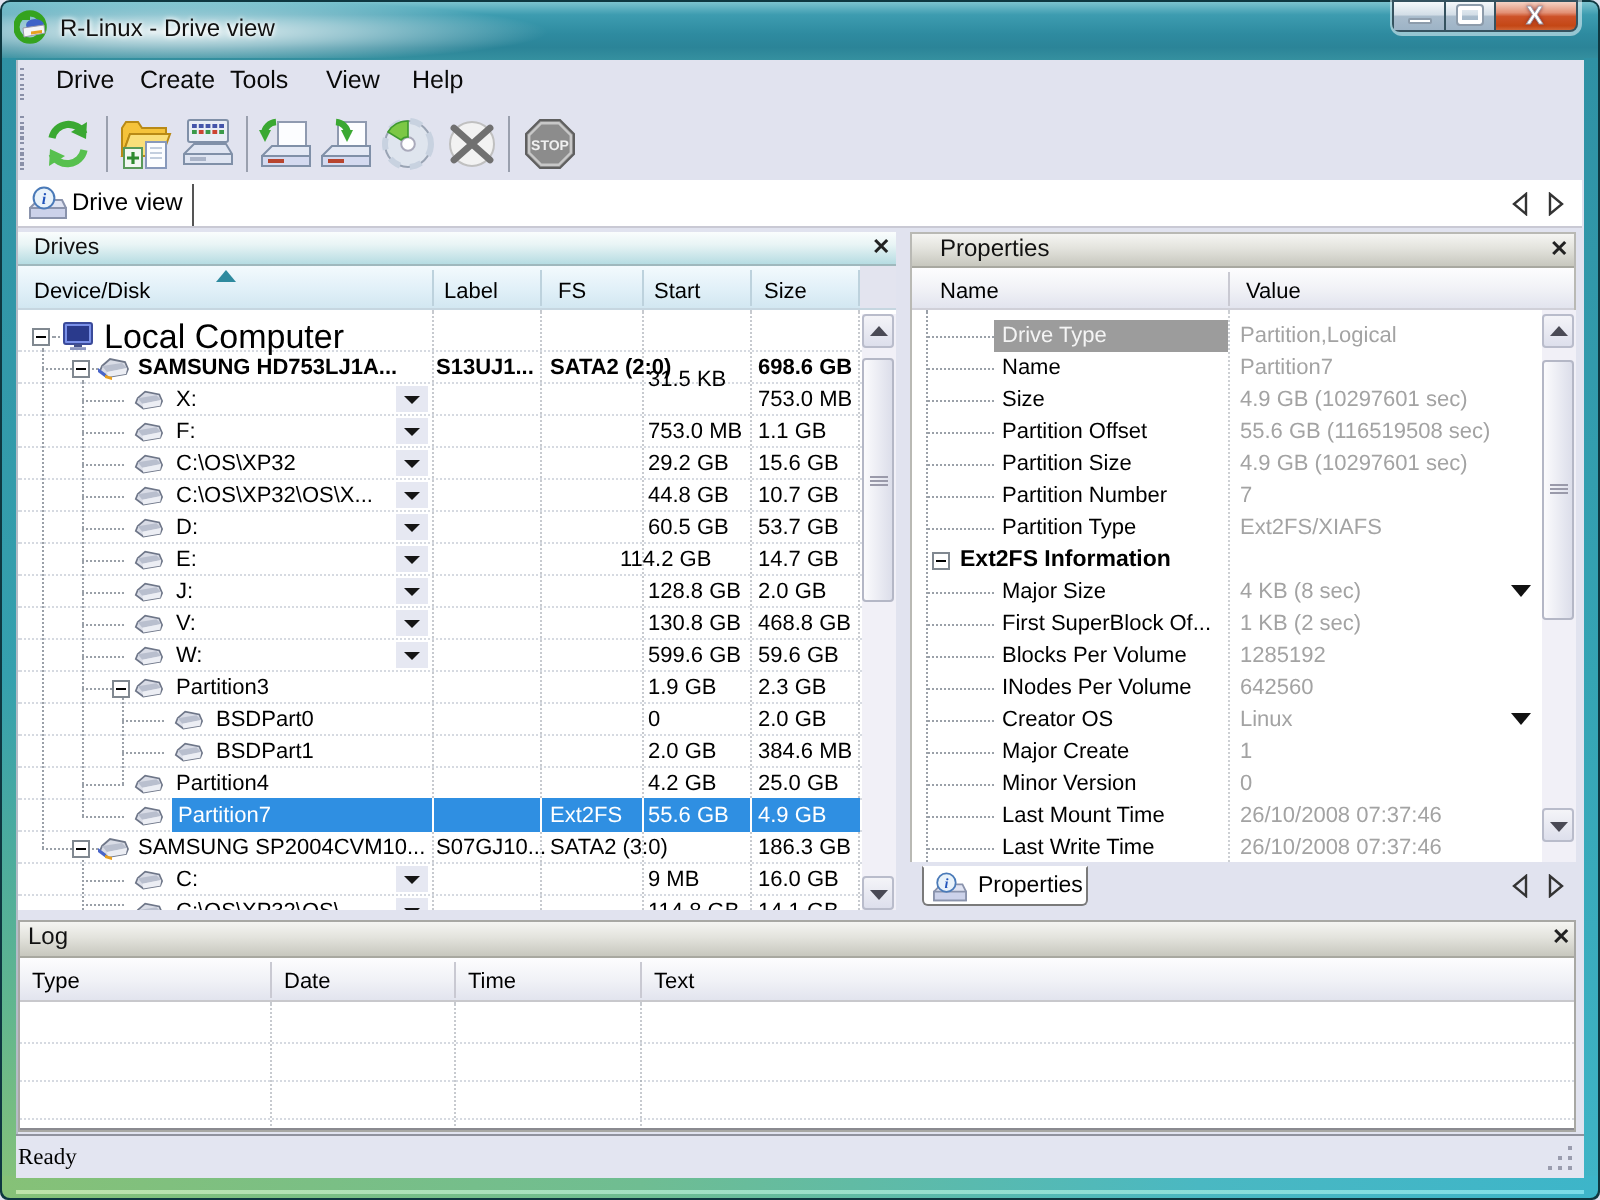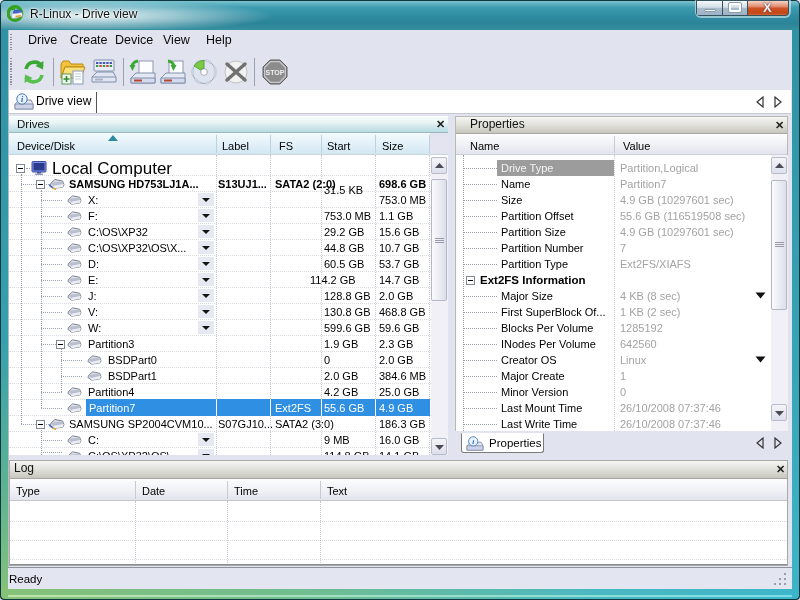--- a/index.html
+++ b/index.html
@@ -49,21 +49,21 @@
 <div class="a" style="left:8px;top:30px;width:1px;height:558px;background:#8795a0;opacity:.5"></div>
 <div class="a" style="left:10px;top:34.0px;width:2px;height:1.4px;background:#8a90a8"></div>
 <div class="a" style="left:10px;top:36.5px;width:2px;height:1.4px;background:#8a90a8"></div>
 <div class="a" style="left:10px;top:39.0px;width:2px;height:1.4px;background:#8a90a8"></div>
 <div class="a" style="left:10px;top:41.5px;width:2px;height:1.4px;background:#8a90a8"></div>
 <div class="a" style="left:10px;top:44.0px;width:2px;height:1.4px;background:#8a90a8"></div>
 <div class="a" style="left:10px;top:46.5px;width:2px;height:1.4px;background:#8a90a8"></div>
 <div class="a" style="left:10px;top:49.0px;width:2px;height:1.4px;background:#8a90a8"></div>
 <div class="txt" style="left:28px;top:34px;font-size:12.5px;color:#0a0a0a">Drive</div>
 <div class="txt" style="left:70px;top:34px;font-size:12.5px;color:#0a0a0a">Create</div>
-<div class="txt" style="left:115px;top:34px;font-size:12.5px;color:#0a0a0a">Device</div>
+<div class="txt" style="left:115px;top:34px;font-size:12.5px;color:#0a0a0a">Tools</div>
 <div class="txt" style="left:163px;top:34px;font-size:12.5px;color:#0a0a0a">View</div>
 <div class="txt" style="left:206px;top:34px;font-size:12.5px;color:#0a0a0a">Help</div>
 <div class="a" style="left:10px;top:58.0px;width:2px;height:1.4px;background:#8a90a8"></div>
 <div class="a" style="left:10px;top:60.6px;width:2px;height:1.4px;background:#8a90a8"></div>
 <div class="a" style="left:10px;top:63.2px;width:2px;height:1.4px;background:#8a90a8"></div>
 <div class="a" style="left:10px;top:65.8px;width:2px;height:1.4px;background:#8a90a8"></div>
 <div class="a" style="left:10px;top:68.4px;width:2px;height:1.4px;background:#8a90a8"></div>
 <div class="a" style="left:10px;top:71.0px;width:2px;height:1.4px;background:#8a90a8"></div>
 <div class="a" style="left:10px;top:73.6px;width:2px;height:1.4px;background:#8a90a8"></div>
 <div class="a" style="left:10px;top:76.2px;width:2px;height:1.4px;background:#8a90a8"></div>
@@ -539,18 +539,18 @@
     <div class="rowline" style="left:0;top:20px;width:777px"></div>
     <div class="rowline" style="left:0;top:39px;width:777px"></div>
     <div class="rowline" style="left:0;top:58px;width:777px"></div>
     <div class="dotv" style="left:125px;top:0;height:64px;opacity:.55"></div>
     <div class="dotv" style="left:217px;top:0;height:64px;opacity:.55"></div>
     <div class="dotv" style="left:310px;top:0;height:64px;opacity:.55"></div>
   </div>
 <div class="a" style="left:10px;top:564px;width:777px;height:1px;background:#8a8a90"></div>
 <div class="a" style="left:8px;top:567px;width:784px;height:1px;background:#90929e"></div>
 <div class="a" style="left:8px;top:568px;width:784px;height:21px;background:#e3e5f1"></div>
-<div class="txt" style="left:9px;top:573px;font-size:11.5px;">Ready</div>
+<div class="txt" style="left:9px;top:573px;font-size:11.5px;font-family:Liberation Serif, serif;">Ready</div>
 <div class="a" style="left:784px;top:583px;width:2px;height:2px;background:#9a9cae"></div>
 <div class="a" style="left:784px;top:578px;width:2px;height:2px;background:#9a9cae"></div>
 <div class="a" style="left:779px;top:583px;width:2px;height:2px;background:#9a9cae"></div>
 <div class="a" style="left:784px;top:573px;width:2px;height:2px;background:#9a9cae"></div>
 <div class="a" style="left:779px;top:578px;width:2px;height:2px;background:#9a9cae"></div>
 <div class="a" style="left:774px;top:583px;width:2px;height:2px;background:#9a9cae"></div>
 </body></html>

